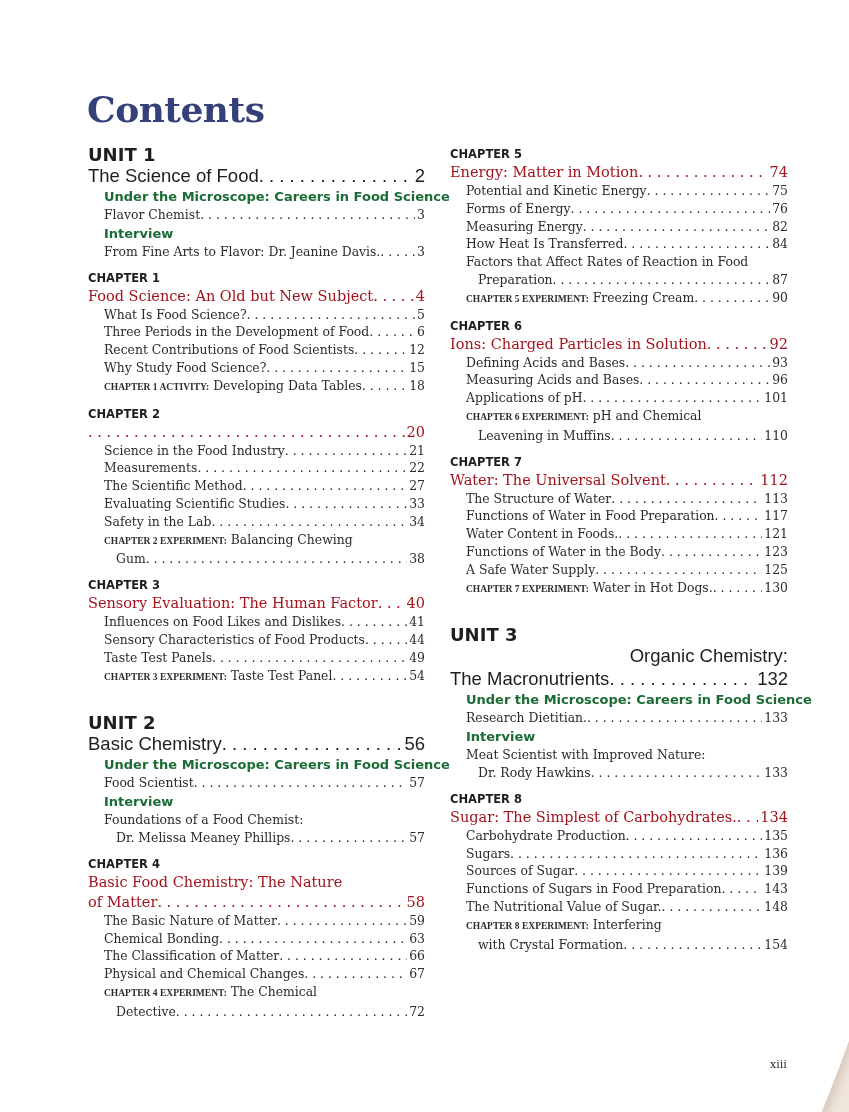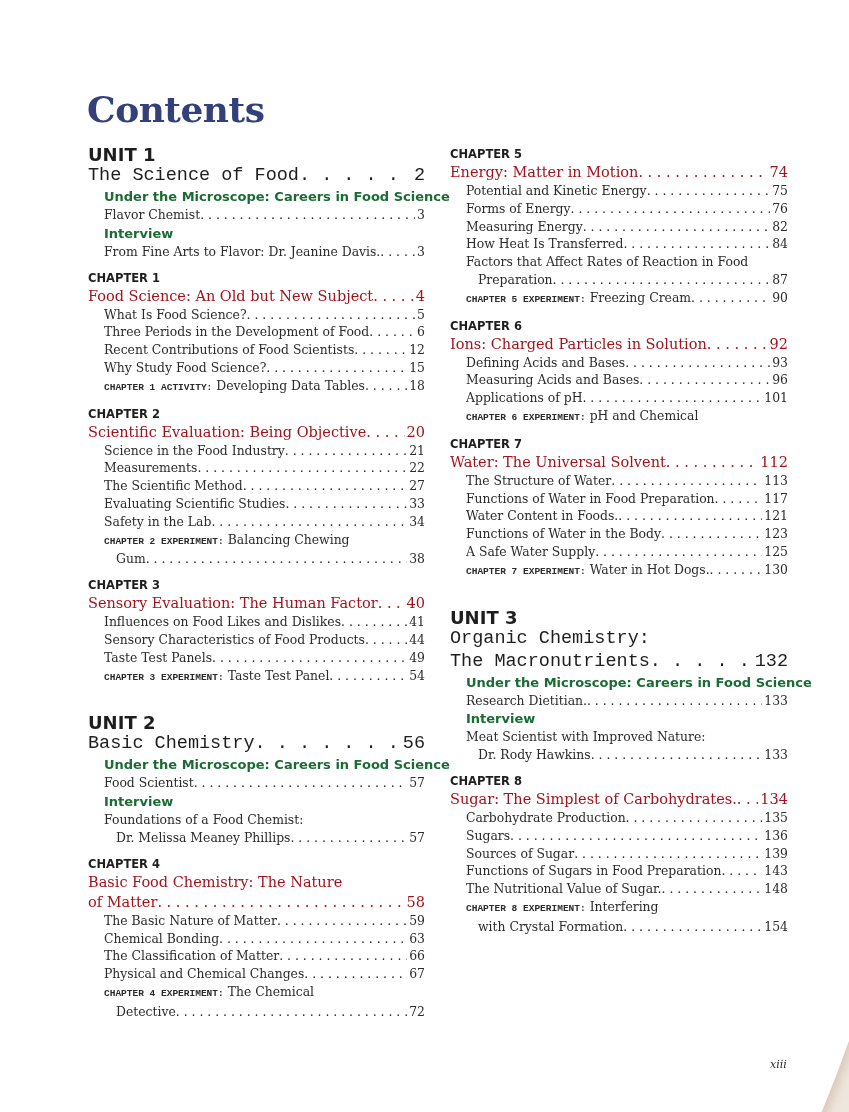--- a/index.html
+++ b/index.html
@@ -3,37 +3,37 @@
 <meta charset="utf-8">
 <style>
   html,body{margin:0;padding:0;}
   body{width:849px;height:1112px;position:relative;overflow:hidden;background:#efe6dd;font-family:"DejaVu Serif",serif;color:#2b2b2b;}
   .page-white{position:absolute;left:-1550px;top:-1050px;width:2500px;height:3000px;border-radius:50%;background:#ffffff;box-shadow:6px 0 10px rgba(180,150,130,0.35);}
   .title{position:absolute;left:87px;top:88px;font-family:"DejaVu Serif",serif;font-weight:bold;font-size:36px;color:#34407a;letter-spacing:-0.5px;}
   .col{position:absolute;top:146px;}
   .col.left{left:88px;width:337px;}
   .col.right{left:450px;width:338px;}
   .unit-label{font-family:"DejaVu Sans",sans-serif;font-weight:bold;font-size:18px;color:#1e1e1e;margin-top:0;line-height:18px;}
-  .unit-title{font-family:Liberation Mono, monospace;font-size:18.5px;color:#1e1e1e;line-height:23px;display:flex;}
+  .unit-title{font-family:Liberation Sans, sans-serif;font-size:18.5px;color:#1e1e1e;line-height:23px;display:flex;justify-content:flex-end;}
   .unit-title .t{white-space:nowrap;}
   .ch-label{font-family:"DejaVu Sans",sans-serif;font-weight:bold;font-size:11.5px;color:#1e1e1e;line-height:16px;}
   .ch-title{font-family:"DejaVu Serif",serif;font-size:14.5px;color:#a3131d;line-height:20px;display:flex;}
   .green{font-family:"DejaVu Sans",sans-serif;font-weight:bold;font-size:13px;color:#1a6b34;line-height:19px;padding-left:16px;white-space:nowrap;}
   .entry{font-size:12.4px;line-height:17.8px;padding-left:16px;display:flex;color:#2b2b2b;justify-content:center;}
   .entry.plain{display:block;}
   .entry.cont{padding-left:28px;}
   .lead{flex:1;overflow:hidden;white-space:nowrap;}
   .lead::after{content:" . . . . . . . . . . . . . . . . . . . . . . . . . . . . . . . . . . . . . . . . . . . . . . . . . . . . . . . . . . . . . . . . . .";}
   .ch-title .lead::after,.unit-title .lead::after{content:" . . . . . . . . . . . . . . . . . . . . . . . . . . . . . . . . . . . . . . . . . . . . . . . . . . . . . . . . .";}
   .t{white-space:nowrap;}
   .pg{white-space:nowrap;padding-left:2px;}
-  .exp-label{font-family:Liberation Mono, monospace;font-weight:bold;font-size:9.5px;color:#2b2b2b;}
+  .exp-label{font-family:Liberation Serif, serif;font-weight:bold;font-size:9.5px;color:#2b2b2b;}
   .gap-s{height:9px;}
   .gap-l{height:28px;}
-  .folio{position:absolute;left:770px;top:1058px;font-size:11px;color:#2b2b2b;font-style:italic;}
+  .folio{position:absolute;left:770px;top:1058px;font-size:11px;color:#2b2b2b;}
 </style>
 </head>
 <body>
 
 <div class="page-white"></div>
 
 <div class="title">Contents</div>
 
 <div class="col left">
 
@@ -90,21 +90,20 @@
         <span class="t"><span class="exp-label">CHAPTER 1 ACTIVITY:</span> <span>Developing Data Tables</span></span>
         <span class="lead"></span>
         <span class="pg">18</span>
       </div>
   </div>
 
   <div class="gap-s"></div>
   <div>
     <div class="ch-label">CHAPTER 2</div>
     <div class="ch-title">
-        <span class="t">Scientific Evaluation: Being Objective</span>
         <span class="lead"></span>
         <span class="pg">20</span>
       </div>
     <div class="entry">
         <span class="t">Science in the Food Industry</span>
         <span class="lead"></span>
         <span class="pg">21</span>
       </div>
     <div class="entry">
         <span class="t">Measurements</span>
@@ -286,20 +285,25 @@
         <span class="t">Measuring Acids and Bases</span>
         <span class="lead"></span>
         <span class="pg">96</span>
       </div>
     <div class="entry">
         <span class="t">Applications of pH</span>
         <span class="lead"></span>
         <span class="pg">101</span>
       </div>
     <div class="entry plain"><span class="exp-label">CHAPTER 6 EXPERIMENT:</span> <span>pH and Chemical</span></div>
+    <div class="entry cont">
+        <span class="t">Leavening in Muffins</span>
+        <span class="lead"></span>
+        <span class="pg">110</span>
+      </div>
   </div>
 
   <div class="gap-s"></div>
   <div>
     <div class="ch-label">CHAPTER 7</div>
     <div class="ch-title">
         <span class="t">Water: The Universal Solvent</span>
         <span class="lead"></span>
         <span class="pg">112</span>
       </div>

